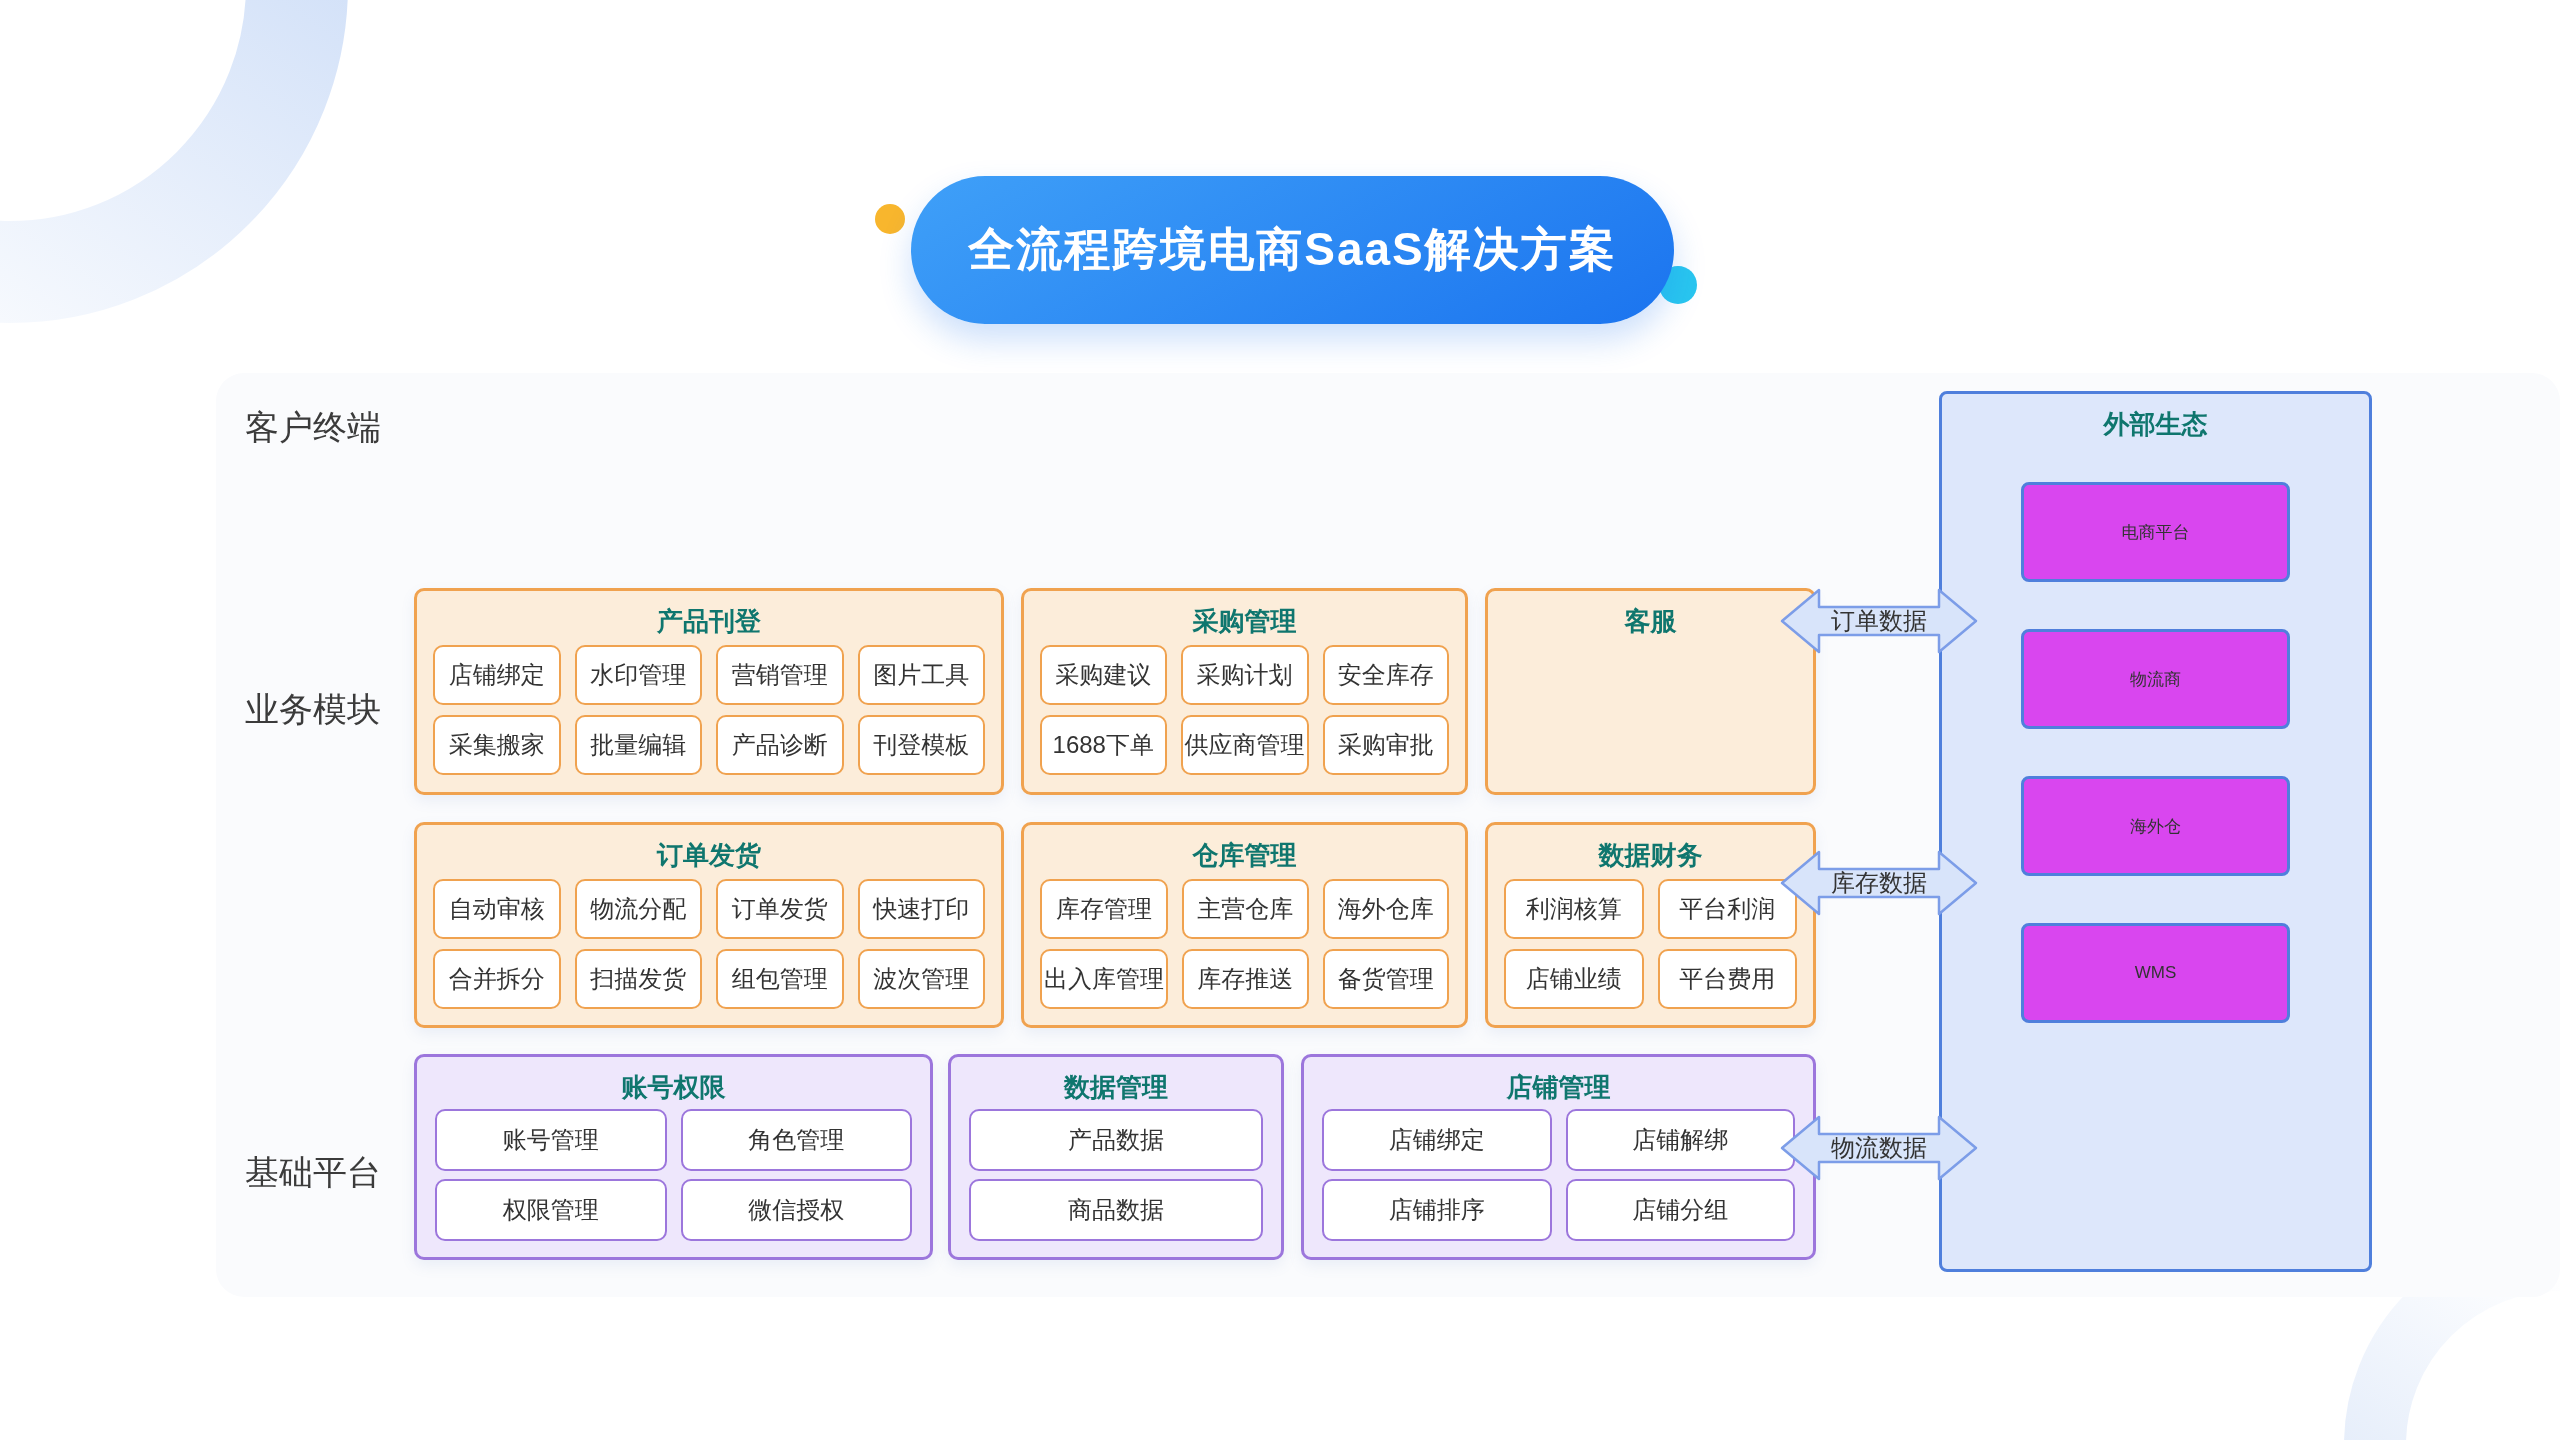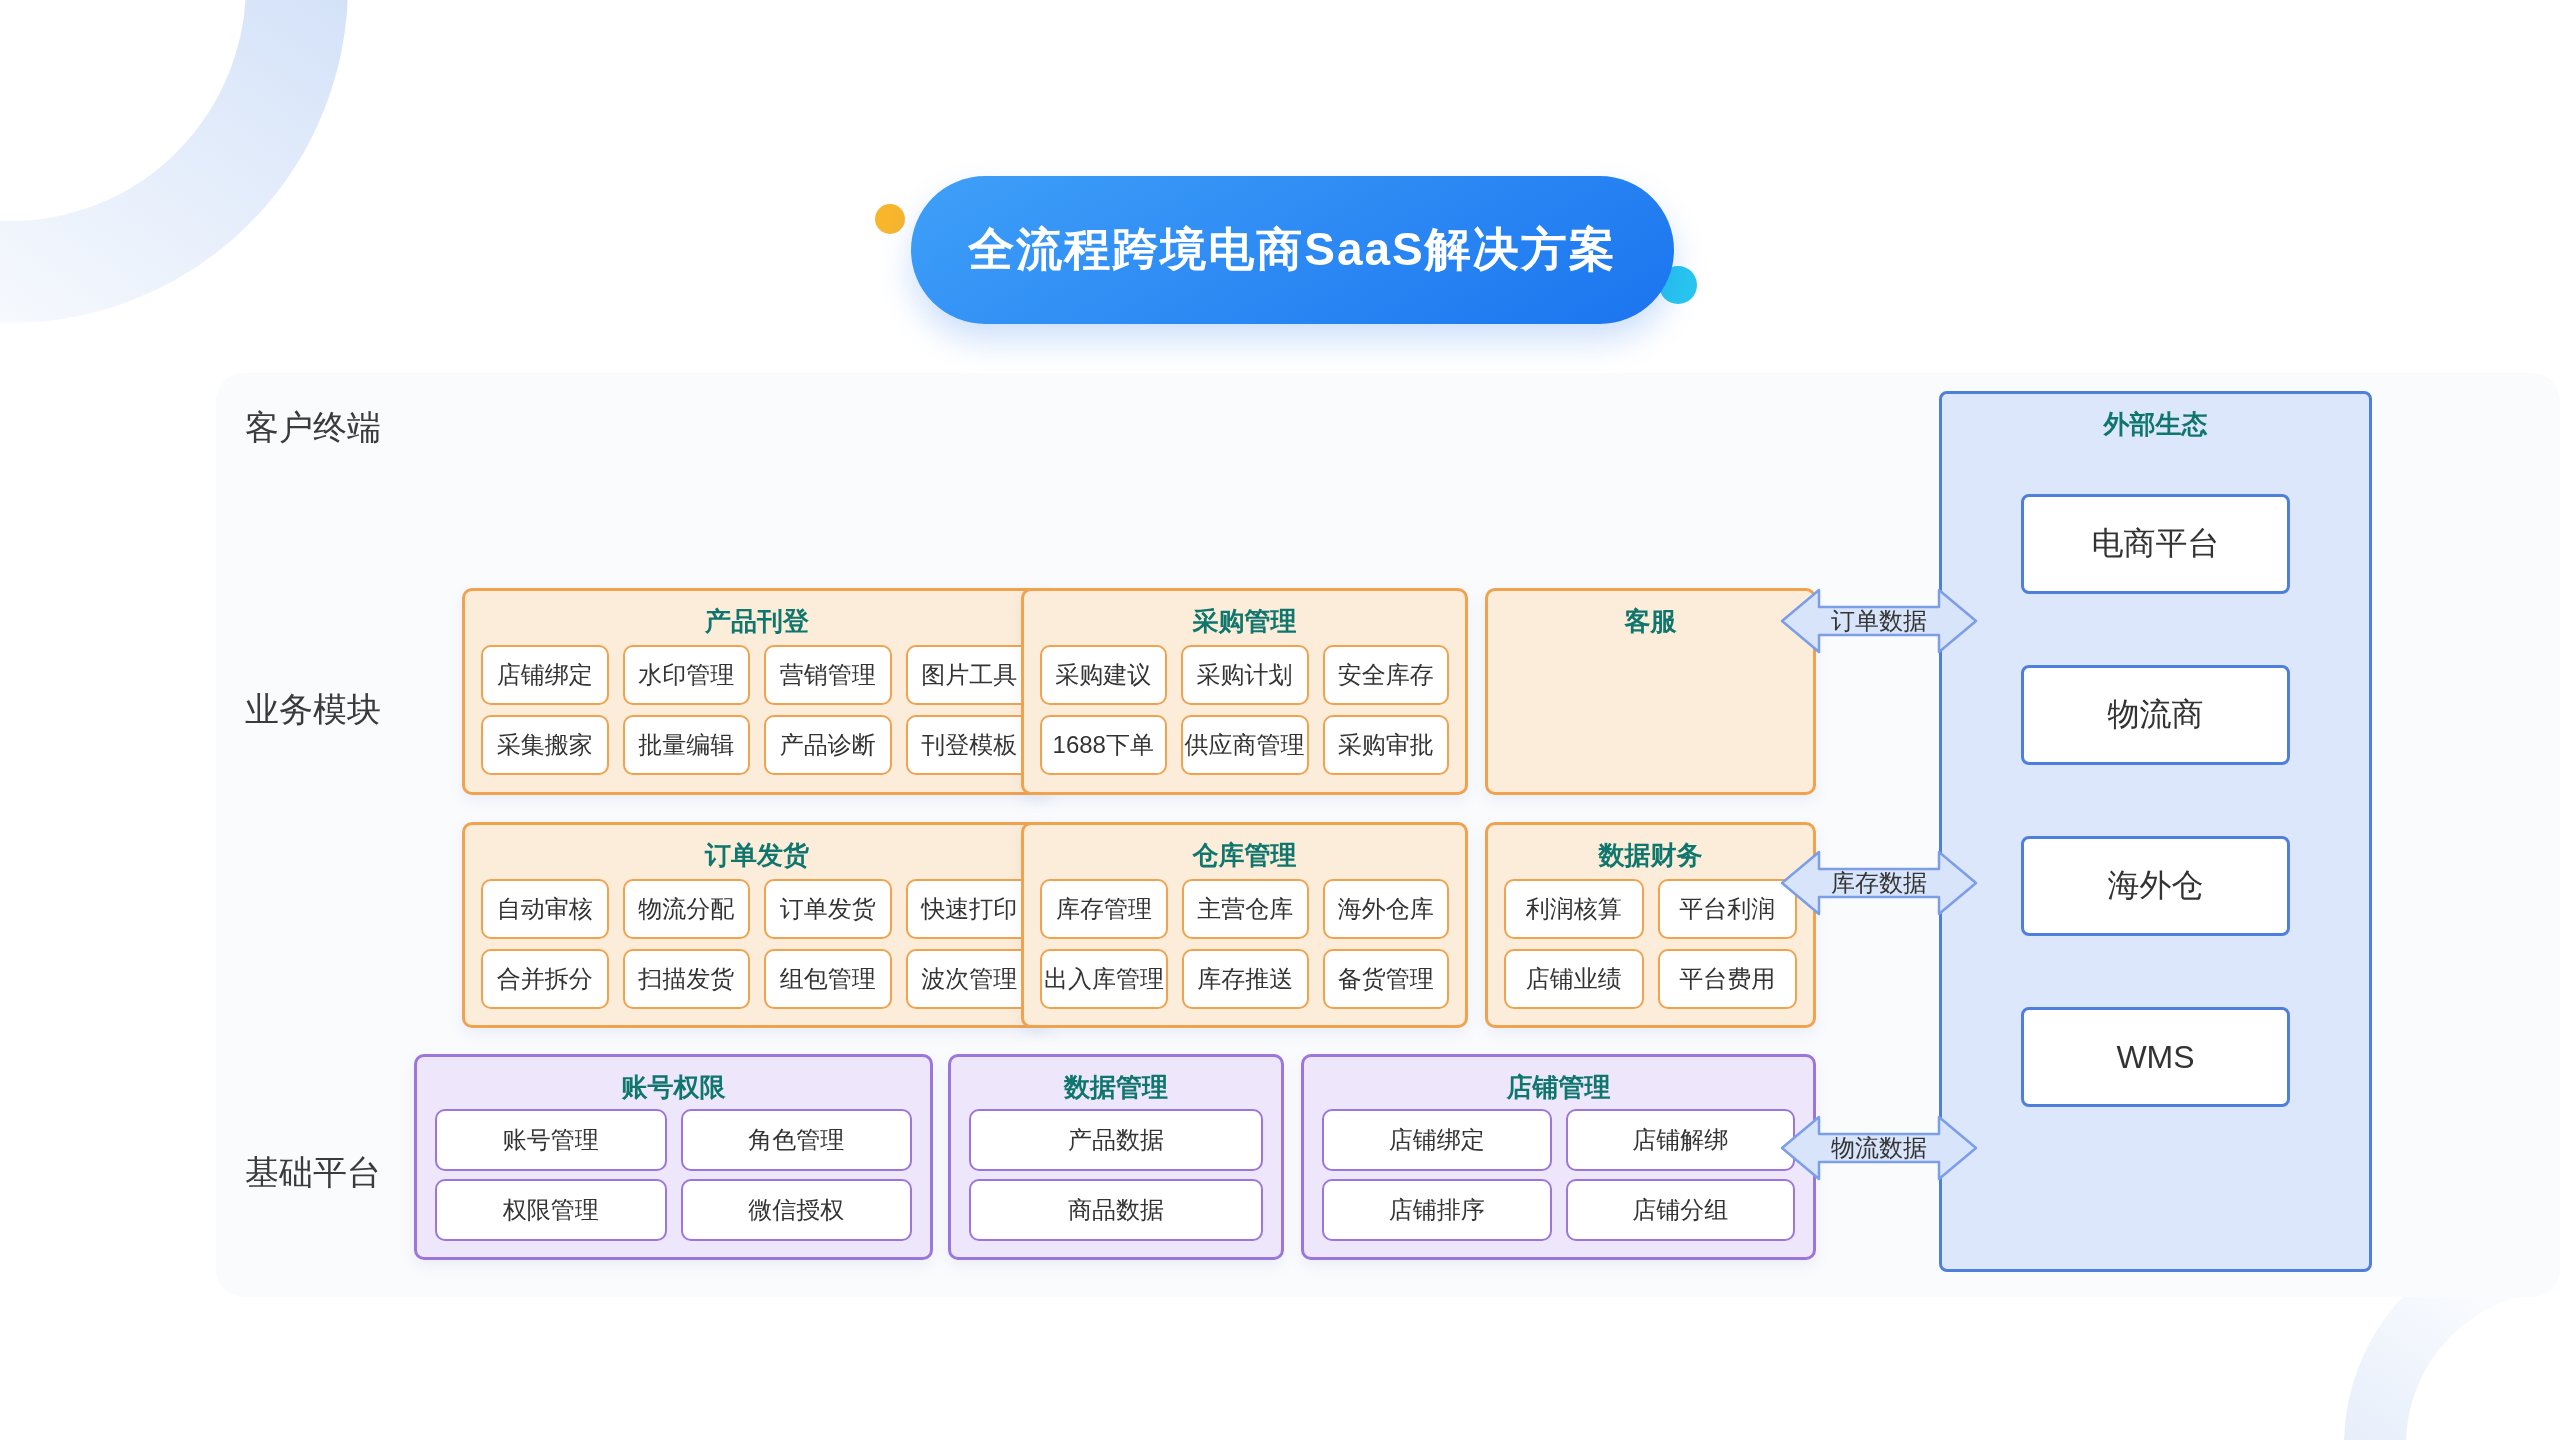--- a/index.html
+++ b/index.html
@@ -28,35 +28,35 @@
   .cols2{grid-template-columns:repeat(2,1fr);}
   .cols1{grid-template-columns:1fr;}
   .chip{background:#fff;height:60px;display:flex;align-items:center;justify-content:center;
         font-size:24px;color:#333;border-radius:10px;box-sizing:border-box;padding:0 2px;white-space:nowrap;}
   .orange{background:#fcedda;border:3px solid #f0a24f;}
   .orange .chip{border:2px solid #f0a24f;}
   .purple{background:#eee7fc;border:3px solid #9c76dc;}
   .purple .chip{border:2px solid #9c76dc;height:62px;}
   .purple .chips{gap:8px 14px;padding:4px 18px 0;}
   
-  .c1{left:414px;width:590px;margin-left:48px;} .c2{left:1021px;width:447px;} .c3{left:1485px;width:331px;}
+  .c1{left:414px;width:590px;} .c2{left:1021px;width:447px;} .c3{left:1485px;width:331px;}
   .r1{top:588px;height:207px;} .r2{top:822px;height:206px;}
   .p1{left:414px;width:519px;} .p2{left:948px;width:336px;} .p3{left:1301px;width:515px;}
   .prow{top:1054px;height:206px;}
   
   #client-panel{left:418px;top:398px;width:1398px;height:136px;background:#dee9fb;
     border:3px solid #4f7fdc;border-radius:10px;}
   #client-panel .boxes{display:grid;grid-template-columns:repeat(3,1fr);gap:88px;padding:7px 16px 0;}
   #client-panel .cbox{background:#fff;border:3px solid #4f7fdc;border-radius:8px;height:53px;
     display:flex;align-items:center;justify-content:center;font-size:26px;box-sizing:border-box;}
   
   #external-panel{left:1939px;top:391px;width:427px;height:875px;background:#dde7fb;
     border:3px solid #4f7fdc;border-radius:8px;z-index:2;}
-  #external-panel .ebox{width:269px;height:100px;margin:12px auto;background:#ffffff;border:3px solid #4f7fdc;
-    border-radius:8px;display:flex;align-items:center;justify-content:center;font-size:32px;box-sizing:border-box;}
+  #external-panel .ebox{width:269px;height:100px;margin:0 auto;background:#d946ef;border:3px solid #4f7fdc;
+    border-radius:8px;display:flex;align-items:center;justify-content:center;font-size:17px;box-sizing:border-box;}
   #external-panel .elist{display:flex;flex-direction:column;gap:47px;margin-top:40px;}
   
   .darrow{position:absolute;width:200px;height:70px;z-index:6;}
   .darrow .alabel{position:absolute;left:50%;top:35px;transform:translate(-50%,-50%);
     font-size:24px;color:#333;white-space:nowrap;}
   .a1{left:1779px;top:586px;} .a2{left:1779px;top:848px;} .a3{left:1779px;top:1113px;}
   .decor{z-index:0;}
 </style>
 </head>
 <body>

